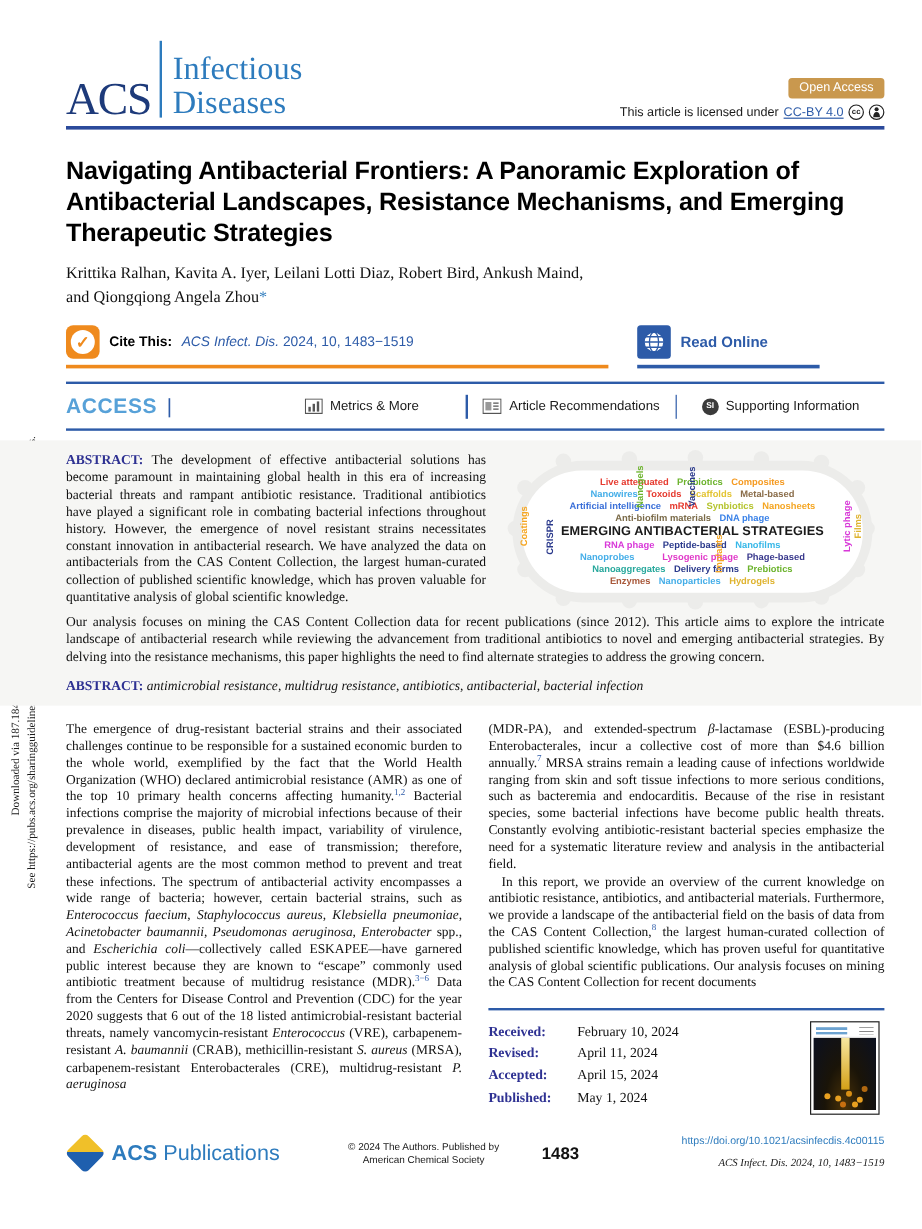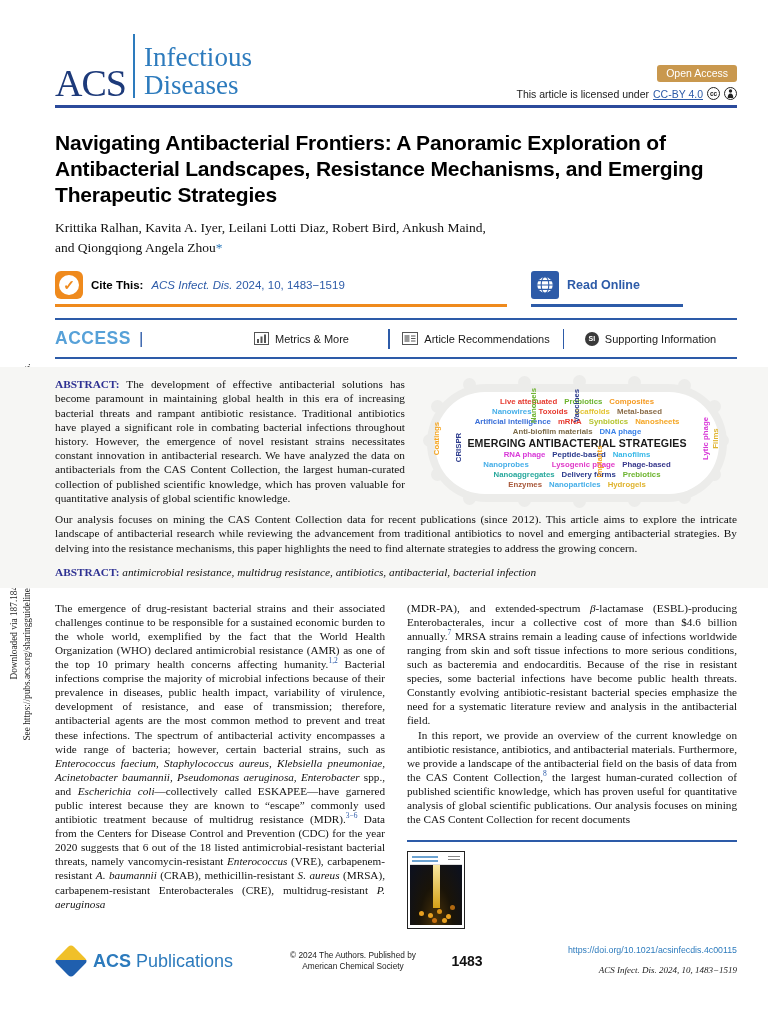--- a/index.html
+++ b/index.html
@@ -316,20 +316,30 @@
       <div class="cols">
         <div class="col">
           <p><span>The emergence of drug-resistant bacterial strains and their associated challenges continue to be responsible for a sustained economic burden to the whole world, exemplified by the fact that the World Health Organization (WHO) declared antimicrobial resistance (AMR) as one of the top 10 primary health concerns affecting humanity.</span><sup class="ref">1,2</sup><span> Bacterial infections comprise the majority of microbial infections because of their prevalence in diseases, public health impact, variability of virulence, development of resistance, and ease of transmission; therefore, antibacterial agents are the most common method to prevent and treat these infections. The spectrum of antibacterial activity encompasses a wide range of bacteria; however, certain bacterial strains, such as </span><span style="font-style: italic;">Enterococcus faecium, Staphylococcus aureus, Klebsiella pneumoniae, Acinetobacter baumannii, Pseudomonas aeruginosa, Enterobacter</span><span> spp., and </span><span style="font-style: italic;">Escherichia coli</span><span>—collectively called ESKAPEE—have garnered public interest because they are known to “escape” commonly used antibiotic treatment because of multidrug resistance (MDR).</span><sup class="ref">3−6</sup><span> Data from the Centers for Disease Control and Prevention (CDC) for the year 2020 suggests that 6 out of the 18 listed antimicrobial-resistant bacterial threats, namely vancomycin-resistant </span><span style="font-style: italic;">Enterococcus</span><span> (VRE), carbapenem-resistant </span><span style="font-style: italic;">A. baumannii</span><span> (CRAB), methicillin-resistant </span><span style="font-style: italic;">S. aureus</span><span> (MRSA), carbapenem-resistant Enterobacterales (CRE), multidrug-resistant </span><span style="font-style: italic;">P. aeruginosa</span></p>
         </div>
         <div class="col">
           <p><span>(MDR-PA), and extended-spectrum </span><span style="font-style: italic;">β</span><span>-lactamase (ESBL)-producing Enterobacterales, incur a collective cost of more than $4.6 billion annually.</span><sup class="ref">7</sup><span> MRSA strains remain a leading cause of infections worldwide ranging from skin and soft tissue infections to more serious conditions, such as bacteremia and endocarditis. Because of the rise in resistant species, some bacterial infections have become public health threats. Constantly evolving antibiotic-resistant bacterial species emphasize the need for a systematic literature review and analysis in the antibacterial field.</span></p>
           <p><span>In this report, we provide an overview of the current knowledge on antibiotic resistance, antibiotics, and antibacterial materials. Furthermore, we provide a landscape of the antibacterial field on the basis of data from the CAS Content Collection,</span><sup class="ref">8</sup><span> the largest human-curated collection of published scientific knowledge, which has proven useful for quantitative analysis of global scientific publications. Our analysis focuses on mining the CAS Content Collection for recent documents</span></p>
           <div class="dates-box">
             <div class="dates-rule"></div>
             <div class="dates-flex">
+              <div class="dates-grid">
+                <span class="dlabel">Received:</span>
+                  <span>February 10, 2024</span>
+                <span class="dlabel">Revised:</span>
+                  <span>April 11, 2024</span>
+                <span class="dlabel">Accepted:</span>
+                  <span>April 15, 2024</span>
+                <span class="dlabel">Published:</span>
+                  <span>May 1, 2024</span>
+              </div>
               <div class="cover">
                 <div class="cover-top"></div>
                 <div class="cover-body">
                   <div class="cover-beam"></div>
                   <div class="cover-dots"></div>
                 </div>
               </div>
             </div>
           </div>
         </div>

